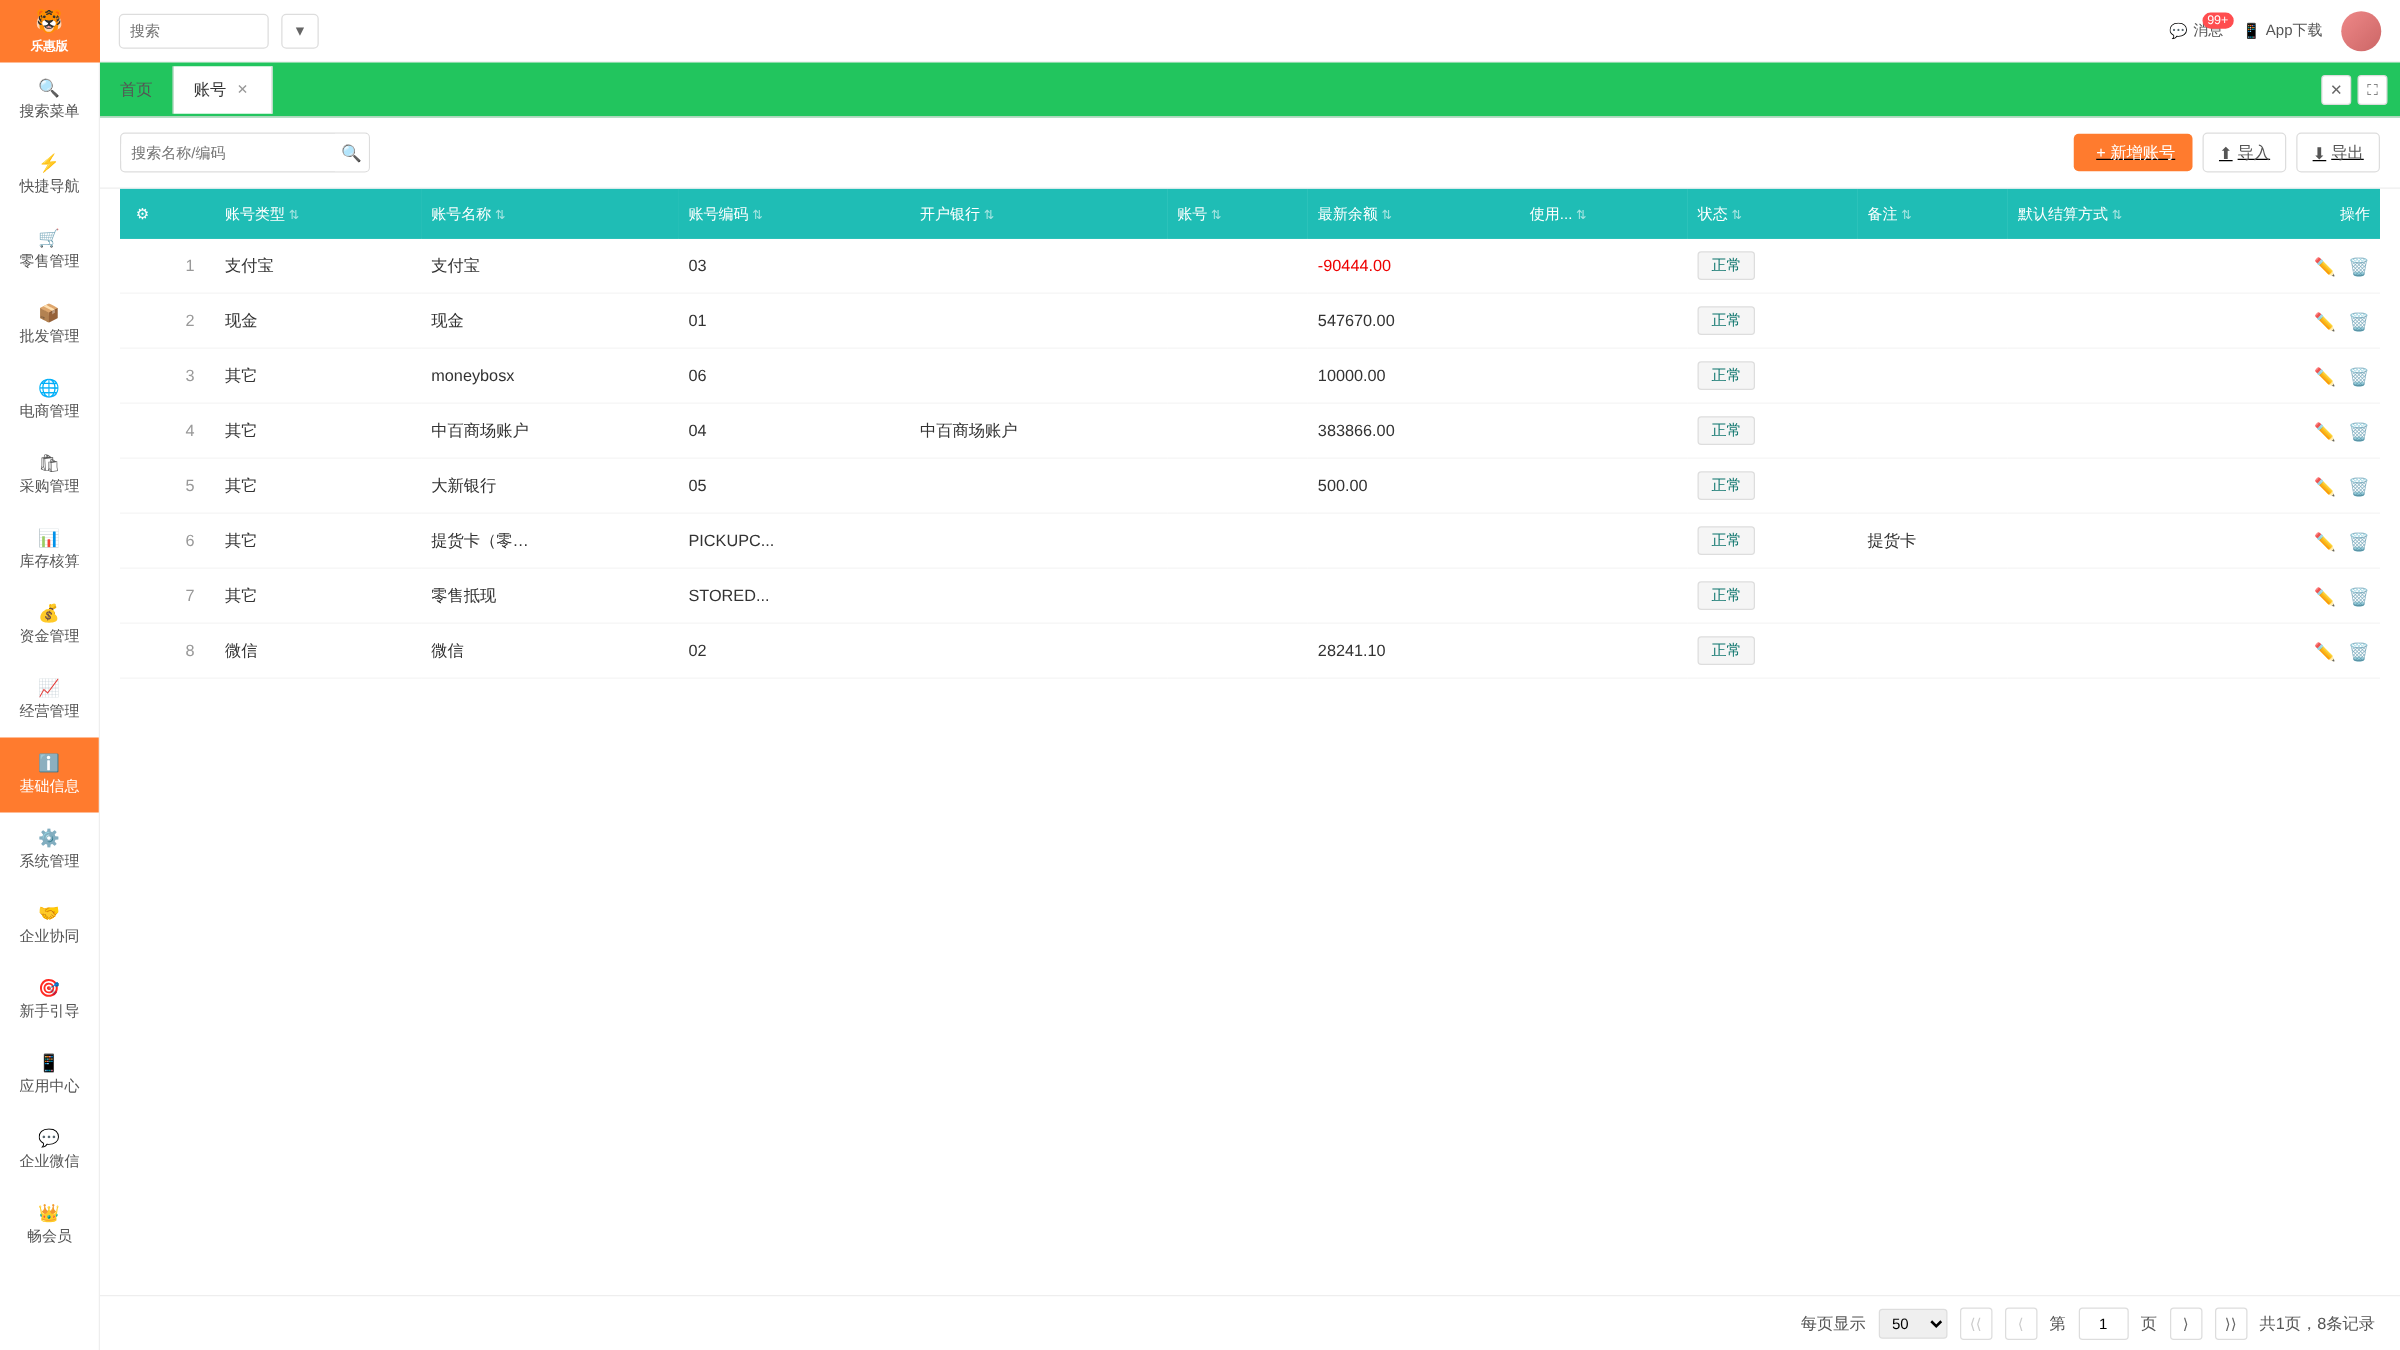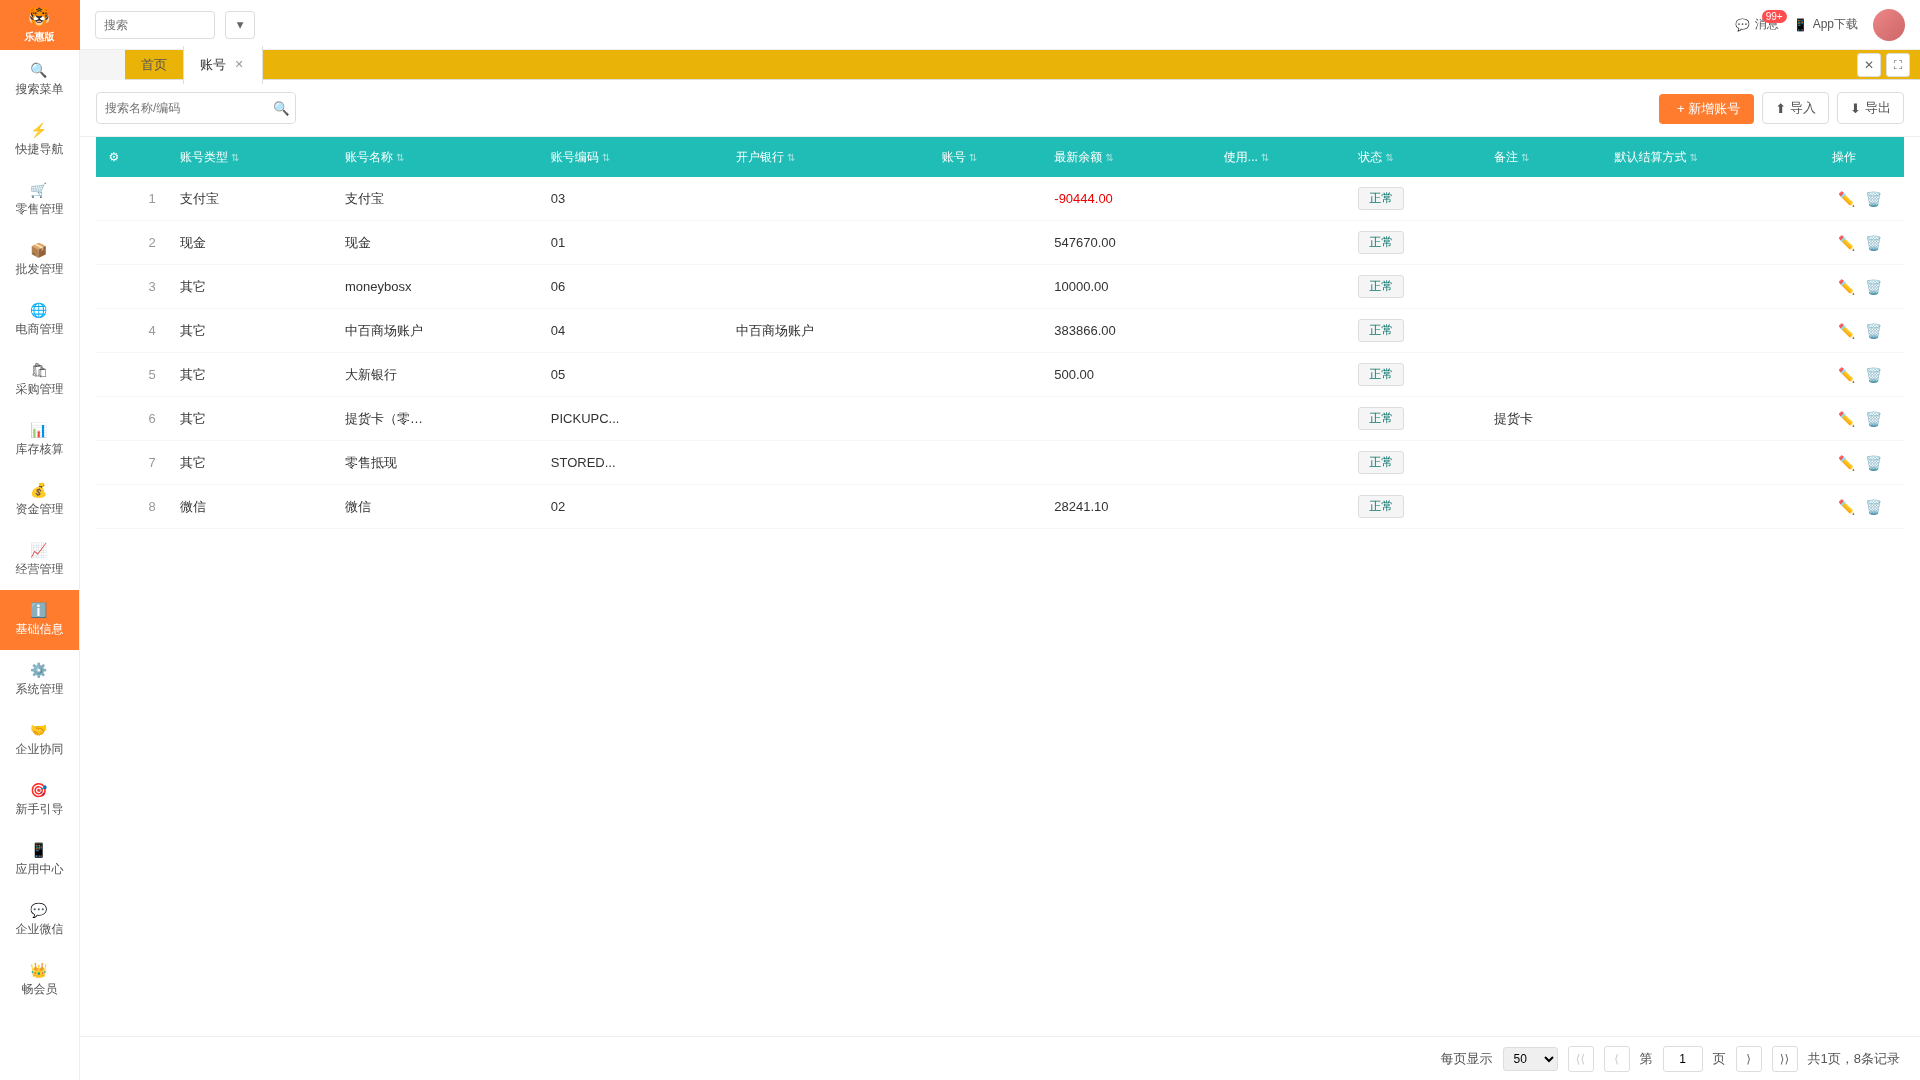--- a/index.html
+++ b/index.html
@@ -120,29 +120,28 @@
     }
     .avatar {
       width: 30px;
       height: 30px;
       border-radius: 50%;
       background: #ccc;
     }
 
     
     .tab-bar {
-      height: 30px;
-      background: #eab308;
+      height: 44px;
+      background: #22c55e;
       display: flex;
       align-items: center;
       border-bottom: 1px solid #ddd;
       flex-shrink: 0;
       padding-left: 0;
       position: relative;
-      margin-left: 45px;
     }
     .tab-item {
       height: 38px;
       padding: 0 16px;
       display: flex;
       align-items: center;
       cursor: pointer;
       font-size: 13px;
       color: #555;
       border-right: 1px solid #ddd;
@@ -225,22 +224,23 @@
       background: #fff;
       border: none;
       cursor: pointer;
       display: flex;
       align-items: center;
       justify-content: center;
       color: #999;
     }
     .toolbar-right {
       display: flex;
-      align-items: flex-end;
+      align-items: center;
       gap: 8px;
+      text-decoration: underline;
     }
     .btn-add {
       background: #ff7b2e;
       color: #fff;
       border: none;
       border-radius: 4px;
       padding: 6px 14px;
       cursor: pointer;
       font-size: 13px;
       display: flex;
@@ -286,21 +286,21 @@
     }
     th .sort-icons { color: #bbb; font-size: 10px; margin-left: 3px; }
     td {
       padding: 10px 8px;
       font-size: 13px;
       color: #333;
       border-bottom: 1px solid #f5f5f5;
       white-space: nowrap;
     }
     .col-index { width: 40px; color: #999; text-align: center; }
-    .col-actions { width: 80px; }
+    .col-actions { text-align: right; width: 80px; }
     .status-badge {
       display: inline-block;
       padding: 2px 10px;
       border-radius: 3px;
       font-size: 12px;
       background: #f5f5f5;
       color: #555;
       border: 1px solid #ddd;
     }
     .status-normal { background: #f5f5f5; color: #0f766e; border: 1px solid #ddd; font-family: Liberation Mono, monospace; }

